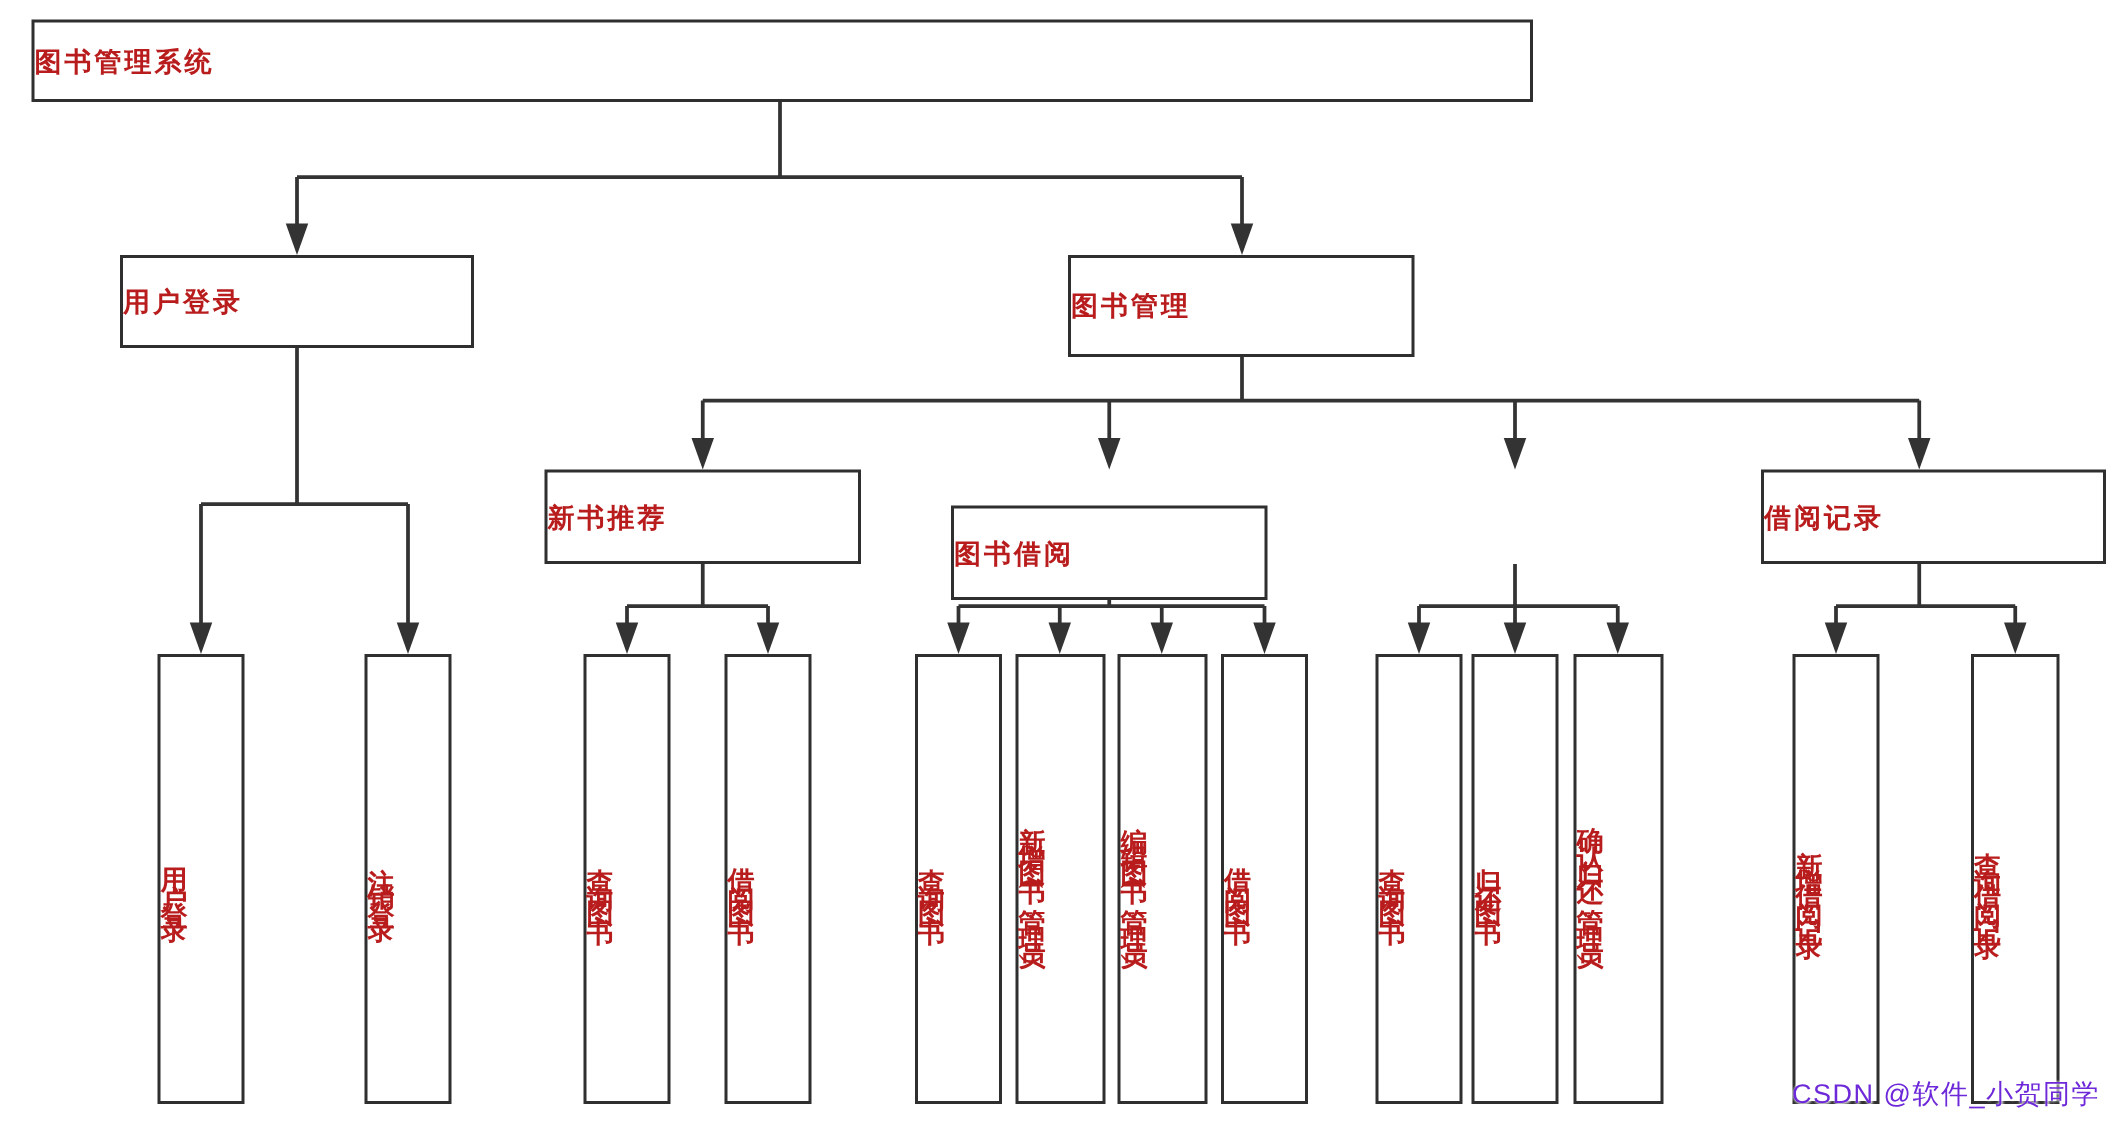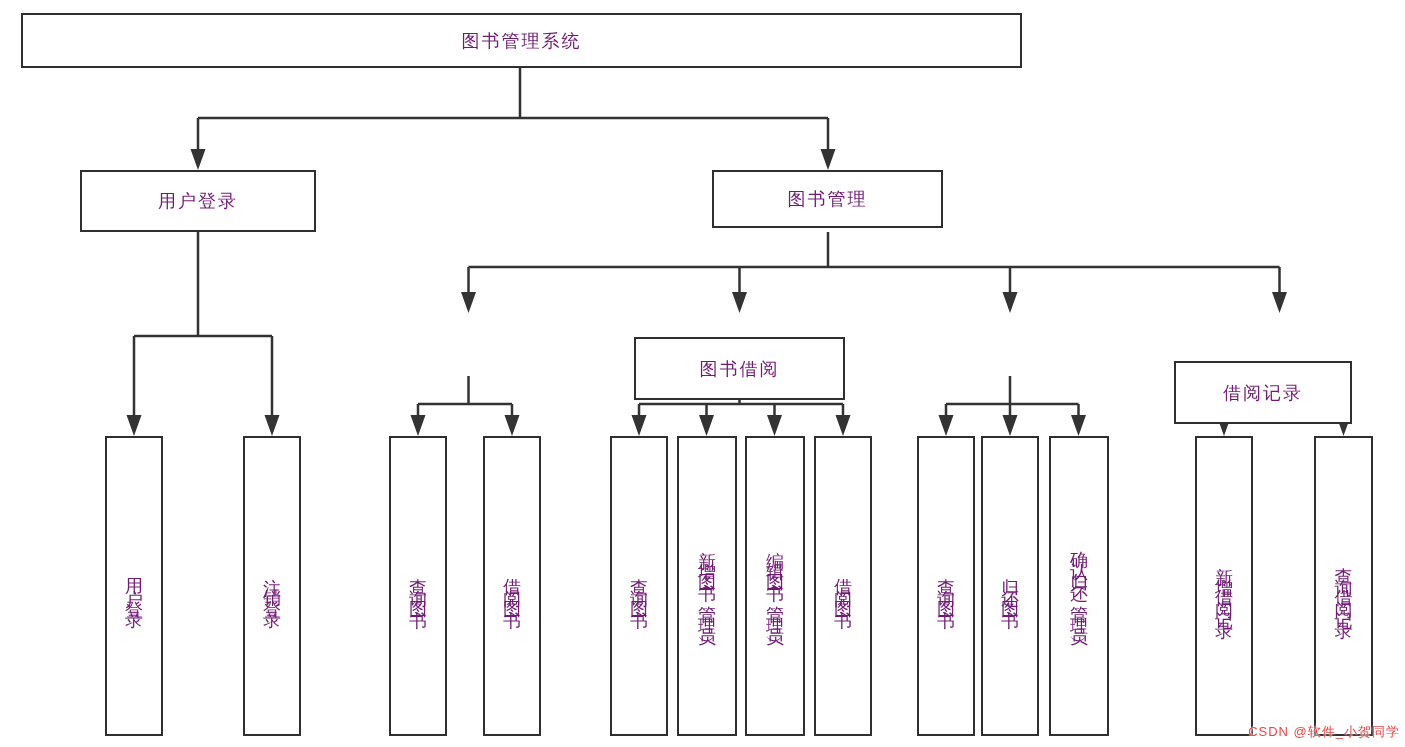--- a/index.html
+++ b/index.html
@@ -16,38 +16,38 @@
     position: absolute;
     left: 0; top: 0;
     width: 1405px; height: 747px;
   }
   .node {
     position: absolute;
     background: #ffffff;
     border: 2.5px solid #2f2f2f;
     display: flex;
     align-items: center;
-    justify-content: center;
-    color: #701a75;
+    color: #b91c1c;
+    font-weight: bold;
   }
   .node.h { font-size: 18px; letter-spacing: 2px; }
   .node.v span {
     writing-mode: vertical-rl;
     text-orientation: mixed;
     font-size: 18px;
     letter-spacing: 11px;
     line-height: 1;
     white-space: nowrap;
   }
   .watermark {
     position: absolute;
     right: 5px;
     bottom: 6px;
-    font-size: 13px;
-    color: #ef4444;
+    font-size: 18px;
+    color: #6d28d9;
     letter-spacing: 1px;
     text-shadow: 0 0 2px #ffffff, 1px 1px 2px #ffffff;
     z-index: 5;
   }
 </style>
 </head>
 <body>
 
 <div class="stage">
 
@@ -84,28 +84,31 @@
     </g>
   </svg>
 
   <div class="node h" style="left:21px; top:13px; width:1001px; height:55px;">
     <span>图书管理系统</span>
   </div>
 
   <div class="node h" style="left:80px; top:170px; width:236px; height:62px;">
     <span>用户登录</span>
   </div>
-  <div class="node h" style="left:712px; top:170px; width:231px; height:58px;">
+  <div class="node h" style="left:712px; top:170px; width:231px; height:68px;">
     <span>图书管理</span>
   </div>
 
+  <div class="node h" style="left:363px; top:313px; width:211px; height:63px;">
+    <span>新书推荐</span>
+  </div>
   <div class="node h" style="left:634px; top:313px; width:211px; height:63px;margin-top:24px;">
     <span>图书借阅</span>
   </div>
-  <div class="node h" style="left:1174px; top:313px; width:178px; height:63px;margin-top:48px;">
+  <div class="node h" style="left:1174px; top:313px; width:230px; height:63px;">
     <span>借阅记录</span>
   </div>
 
   <div class="node v" style="left:105px; top:436px; width:58px; height:300px;">
     <span>用户登录</span>
   </div>
   <div class="node v" style="left:243px; top:436px; width:58px; height:300px;">
     <span>注销登录</span>
   </div>
 

